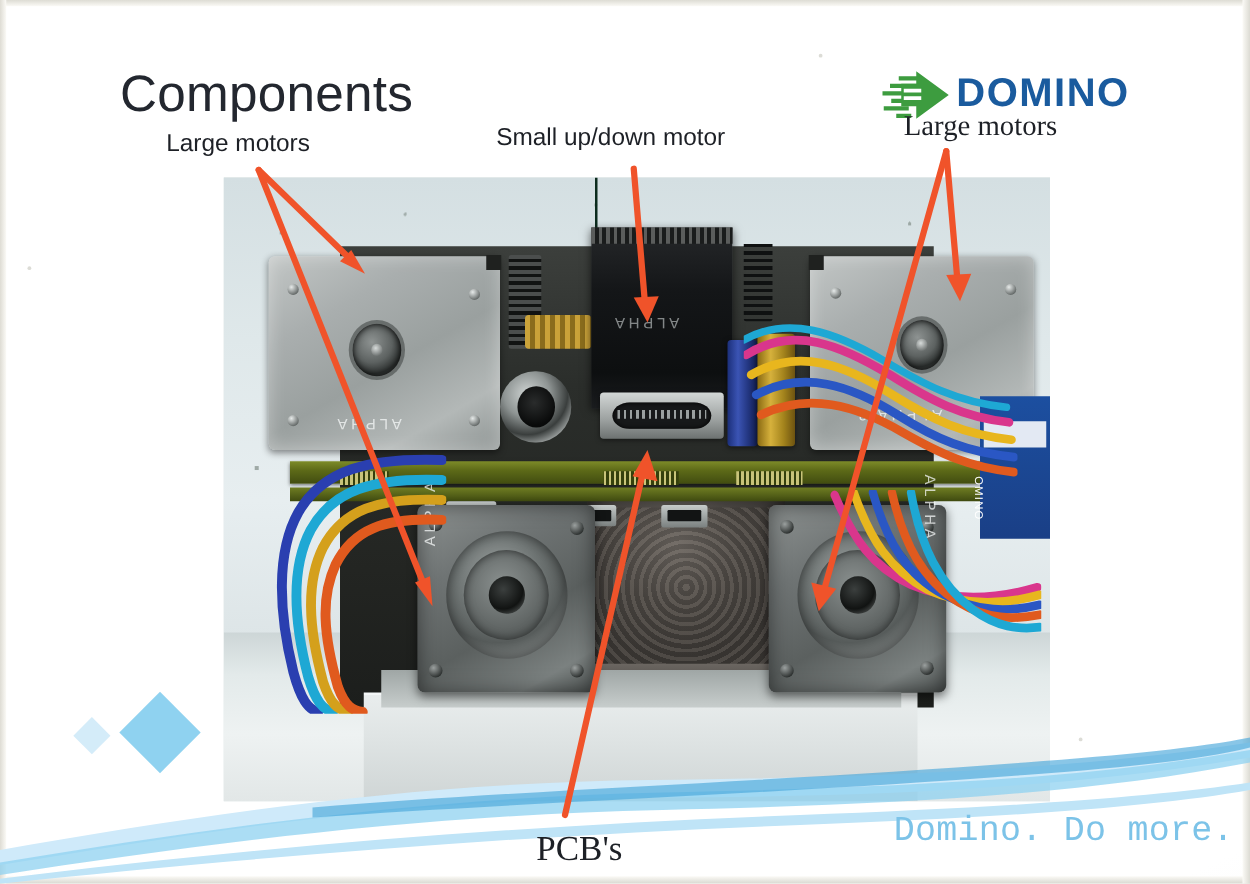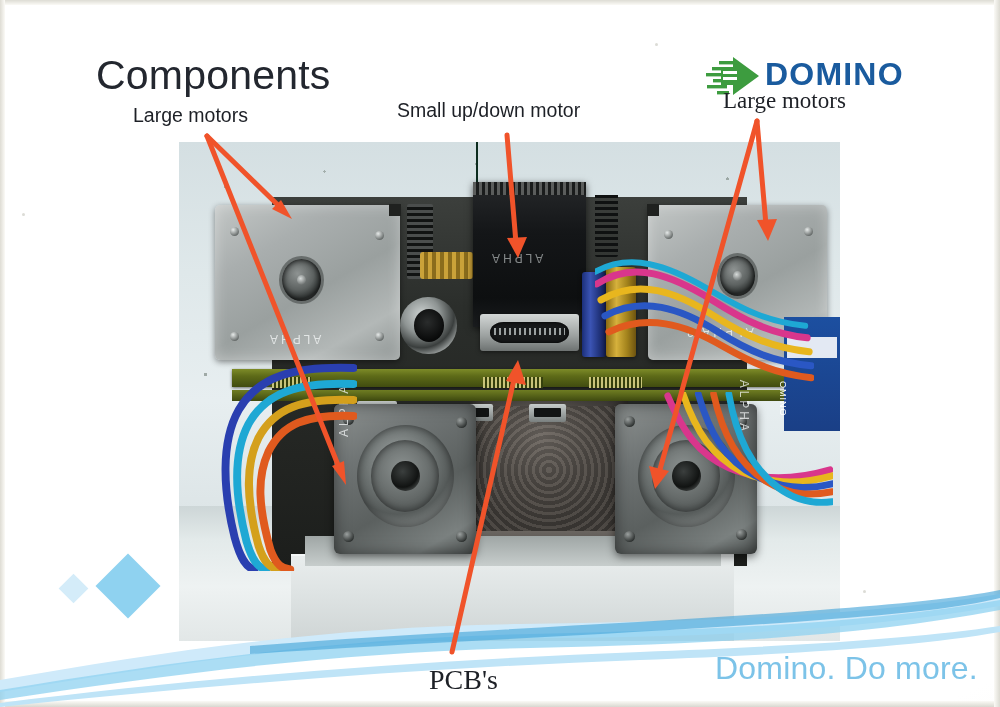--- a/index.html
+++ b/index.html
@@ -48,22 +48,22 @@
   #logo-mark{position:absolute;left:0;top:2px;width:62px;height:42px;}
   #logo-word{
     position:absolute;left:62px;top:3px;
     font-family:"Liberation Sans", sans-serif;
     font-weight:bold;font-size:32px;letter-spacing:1.2px;
     color:#1a5b9e;
   }
   
   #tagline{
     position:absolute;left:715px;top:650px;
-    font-family:Liberation Sans, sans-serif;
-    font-size:32px;color:#7cc3e8;letter-spacing:.2px;white-space:nowrap;
+    font-family:Liberation Mono, monospace;
+    font-size:28px;color:#7cc3e8;letter-spacing:.2px;white-space:nowrap;
   }
 
   
   #photo{
     position:absolute;left:179px;top:142px;width:661px;height:499px;
     overflow:hidden;background:#cfd9da;
   }
   
   .ph{position:absolute;}
   #wall{left:0;top:0;width:100%;height:74%;

